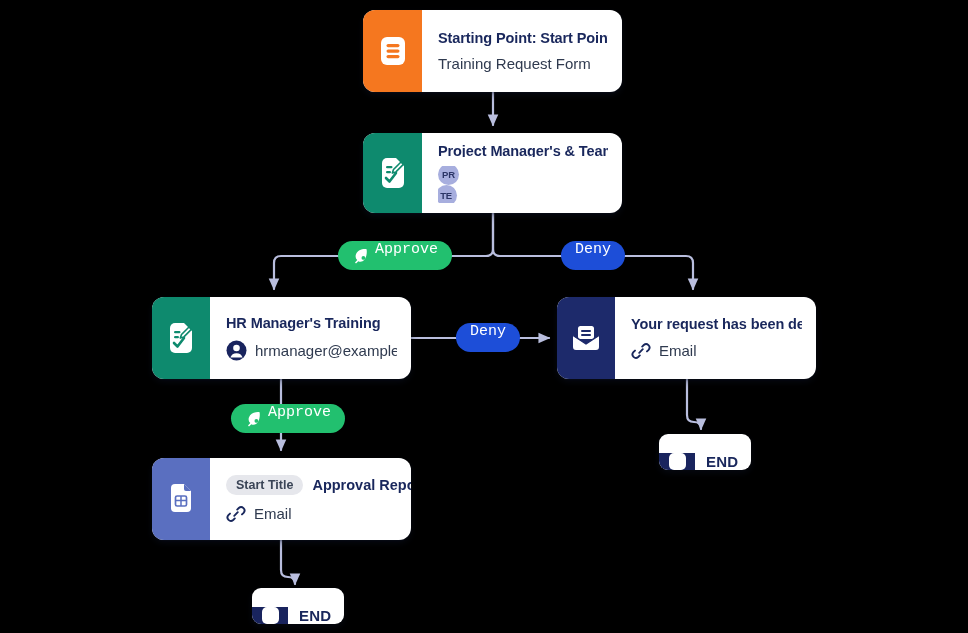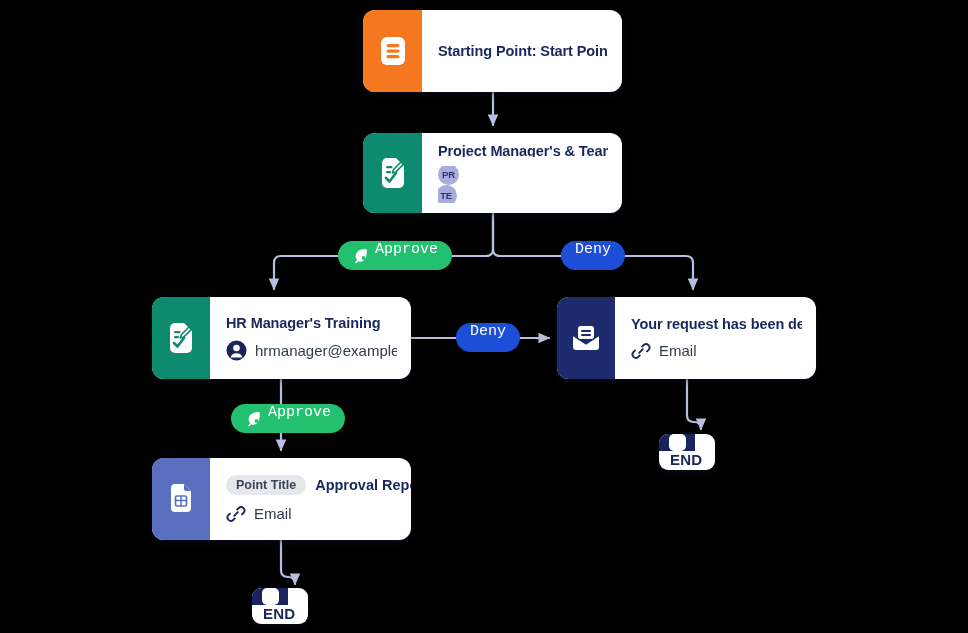--- a/index.html
+++ b/index.html
@@ -130,27 +130,26 @@
     font-size: 14.5px;
     font-weight: bold;
     color: #19275c;
     white-space: nowrap;
   }
 
   
   .end-node {
     position: absolute;
     display: flex;
-    align-items: flex-start;
+    align-items: flex-end;
     height: 36px;
     border-radius: 9px;
     background: #ffffff;
     overflow: hidden;
     box-shadow: 0 3px 7px rgba(15,23,42,0.40);
-    flex-direction: column;
   }
   .end-square {
     width: 36px;
     background: #19245e;
     display: flex;
     align-items: center;
     justify-content: center;
   }
   .end-square span {
     display: block;
@@ -229,20 +228,23 @@
         <svg width="30" height="32" viewBox="0 0 30 32">
           <rect x="3" y="2" width="24" height="28" rx="6" fill="#ffffff"></rect>
           <rect x="8.5" y="9" width="13" height="3.2" rx="1.6" fill="#f5771f"></rect>
           <rect x="8.5" y="14.5" width="13" height="3.2" rx="1.6" fill="#f5771f"></rect>
           <rect x="8.5" y="20" width="13" height="3.2" rx="1.6" fill="#f5771f"></rect>
         </svg>
       </span>
     </div>
     <div class="node-body">
       <div class="node-title">Starting Point: Start Point</div>
+      <div class="node-sub">
+        <span>Training Request Form</span>
+      </div>
     </div>
   </div>
 
   <div class="node" id="node-pm">
     <div class="node-icon icon-teal">
       <span>
         <svg width="32" height="34" viewBox="0 0 32 34">
           <path d="M5 4a5 5 0 0 1 5-5h9l8 8v17a5 5 0 0 1-5 5H10a5 5 0 0 1-5-5z" transform="translate(0,3)" fill="#ffffff"></path>
           <path d="M9 22 l3.5 3.5 L19 17" stroke="#0e8a6e" stroke-width="2.6" fill="none" stroke-linecap="round" stroke-linejoin="round"></path>
           <path d="M24 6 L16.5 13.5 l-1.2 3.6 3.6-1.2 L26.4 8.4 z" fill="#ffffff" stroke="#0e8a6e" stroke-width="1.6" stroke-linejoin="round"></path>
@@ -324,21 +326,21 @@
         <svg width="30" height="34" viewBox="0 0 30 34">
           <path d="M5 6a4 4 0 0 1 4-4h9l7 7v17a4 4 0 0 1-4 4H9a4 4 0 0 1-4-4z" fill="#ffffff"></path>
           <path d="M18 2 v5 a2 2 0 0 0 2 2 h5" fill="#5a6fc0"></path>
           <rect x="9.5" y="14" width="11" height="10" rx="1.6" fill="none" stroke="#5a6fc0" stroke-width="1.7"></rect>
           <path d="M9.5 18.6 h11 M15 14 v10" stroke="#5a6fc0" stroke-width="1.5"></path>
         </svg>
       </span>
     </div>
     <div class="node-body">
       <div class="report-head">
-        <span class="form-badge">Point Title</span>
+        <span class="form-badge">Start Title</span>
         <span class="report-name">Approval Report</span>
       </div>
       <div class="node-sub">
         <span>
           <svg width="20" height="20" viewBox="0 0 20 20">
             <g fill="none" stroke="#19275c" stroke-width="1.9" stroke-linecap="round">
               <path d="M8.2 11.8 L11.8 8.2"></path>
               <path d="M11.2 5.6 l1.6-1.6a3.4 3.4 0 0 1 4.8 4.8 l-1.6 1.6"></path>
               <path d="M8.8 14.4 l-1.6 1.6a3.4 3.4 0 0 1-4.8-4.8 l1.6-1.6"></path>
             </g>

